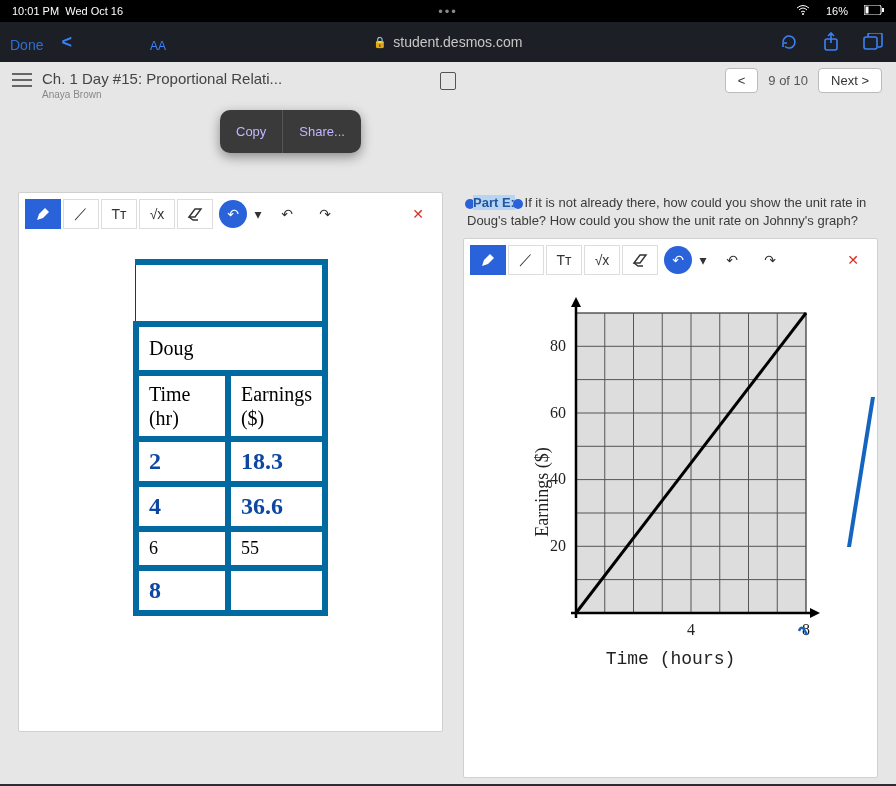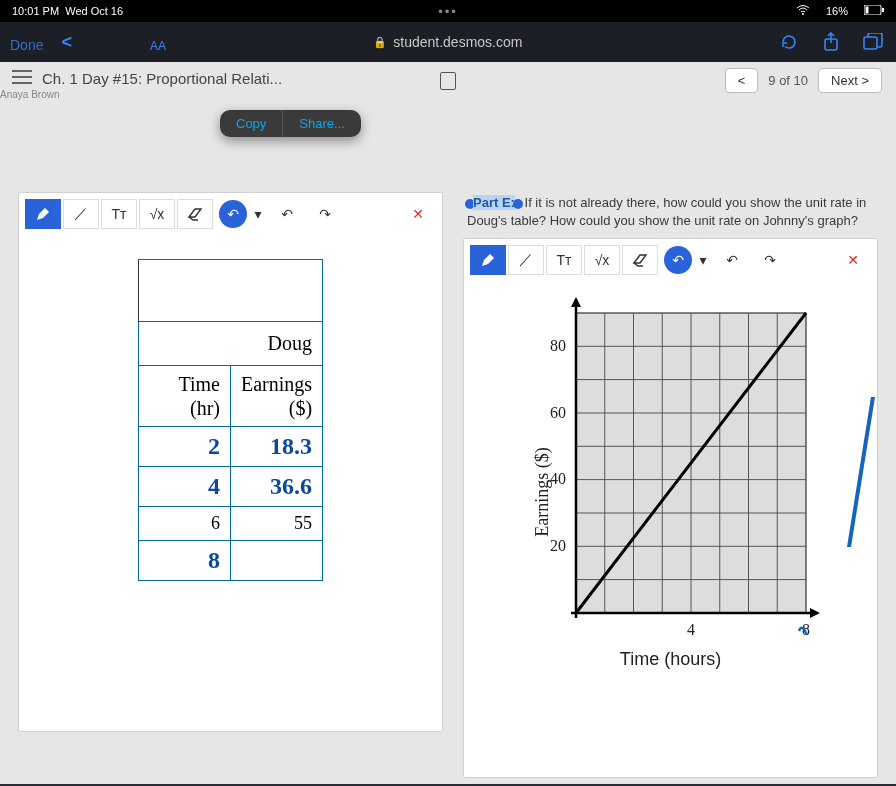--- a/index.html
+++ b/index.html
@@ -59,31 +59,31 @@
     color: #3b82f6;
   }
   .content-area {
     background: #e6e6e6;
     height: calc(786px - 64px);
     position: relative;
     padding: 0;
   }
   .breadcrumb {
     display: flex;
-    align-items: flex-start;
+    align-items: flex-end;
     padding: 8px 12px 2px 12px;
     gap: 10px;
   }
   .breadcrumb-lines {
     width: 20px; height: 14px;
     display: flex; flex-direction: column; justify-content: space-between;
   }
   .breadcrumb-lines span { height: 2px; background: #666; display: block; }
   .breadcrumb-title { font-size: 15px; color: #444; }
-  .breadcrumb-sub { font-size: 10px; color: #888; }
+  .breadcrumb-sub { font-size: 10px; color: #888; padding-left: 42px; }
   .top-controls {
     position: absolute;
     right: 14px;
     top: 6px;
     display: flex;
     gap: 10px;
     align-items: center;
   }
   .pill-btn {
     border: 1px solid #bbb;
@@ -109,23 +109,23 @@
     top: 48px;
     left: 220px;
     background: #3a3a3a;
     border-radius: 10px;
     display: flex;
     padding: 0;
     box-shadow: 0 4px 12px rgba(0,0,0,0.4);
     z-index: 20;
   }
   .context-menu .item {
-    color: #0ea5e9;
+    color: #c4b5fd;
     font-size: 13px;
-    padding: 6px 16px;
+    padding: 14px 16px;
     border-right: 1px solid #555;
     white-space: nowrap;
   }
   .context-menu .item:last-child { border-right: none; text-align: center; }
   .panels {
     display: flex;
     gap: 20px;
     padding: 92px 18px 18px 18px;
     align-items: flex-start;
   }
@@ -184,23 +184,23 @@
   
   .doug-wrap {
     padding: 28px 36px;
   }
   .doug-table {
     border-collapse: collapse;
     margin: 0 auto;
     font-family: "Times New Roman", serif;
   }
   .doug-table td, .doug-table th {
-    border: 1px solid #0369a1;
+    border: 6px solid #0369a1;
     padding: 6px 10px;
-    text-align: right;
+    text-align: left;
     font-size: 18px;
     min-width: 92px;
   }
   .doug-table .title td {
     font-size: 20px;
     padding: 10px;
   }
   .doug-table .header td {
     font-size: 20px;
     line-height: 1.2;
@@ -225,21 +225,21 @@
     left: 30px;
     top: 50%;
     transform: translateY(-50%) rotate(-90deg);
     transform-origin: center;
     font-family: "Times New Roman", serif;
     font-size: 18px;
     color: #222;
   }
   .xlab {
     text-align: center;
-    font-family: Liberation Sans, sans-serif;
+    font-family: Liberation Mono, monospace;
     font-size: 18px;
     color: #222;
     margin-top: -4px;
   }
   .user-stroke {
     position: absolute;
     right: -2px;
     top: 120px;
     width: 30px;
     height: 150px;

